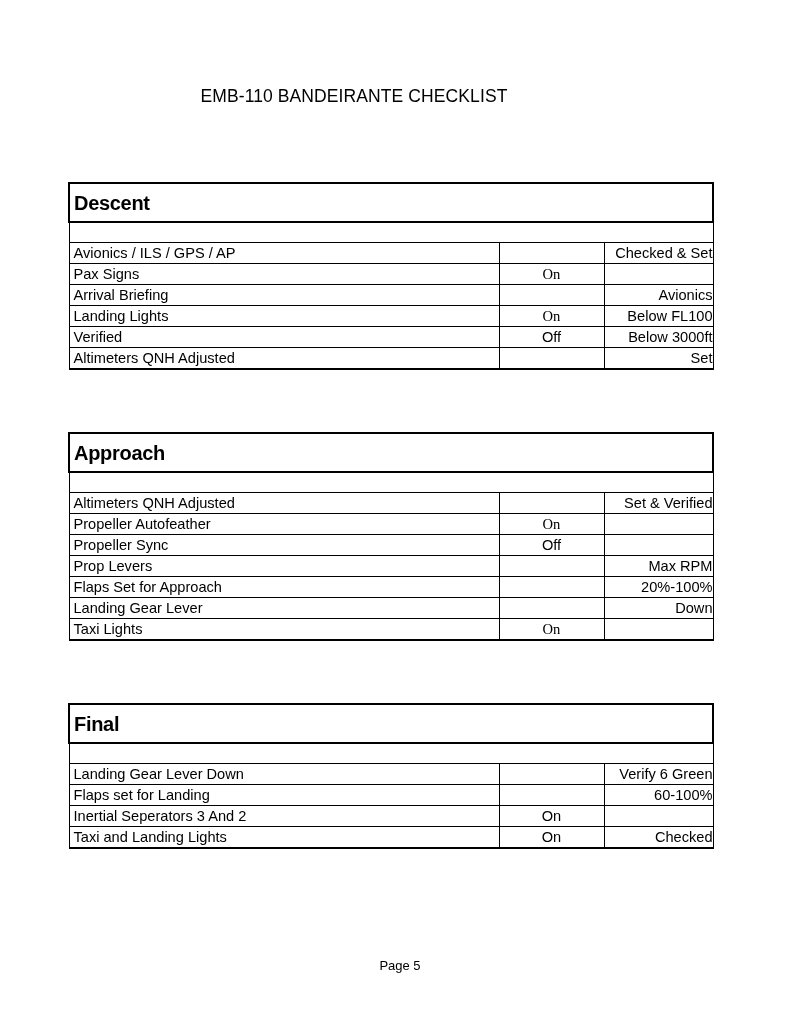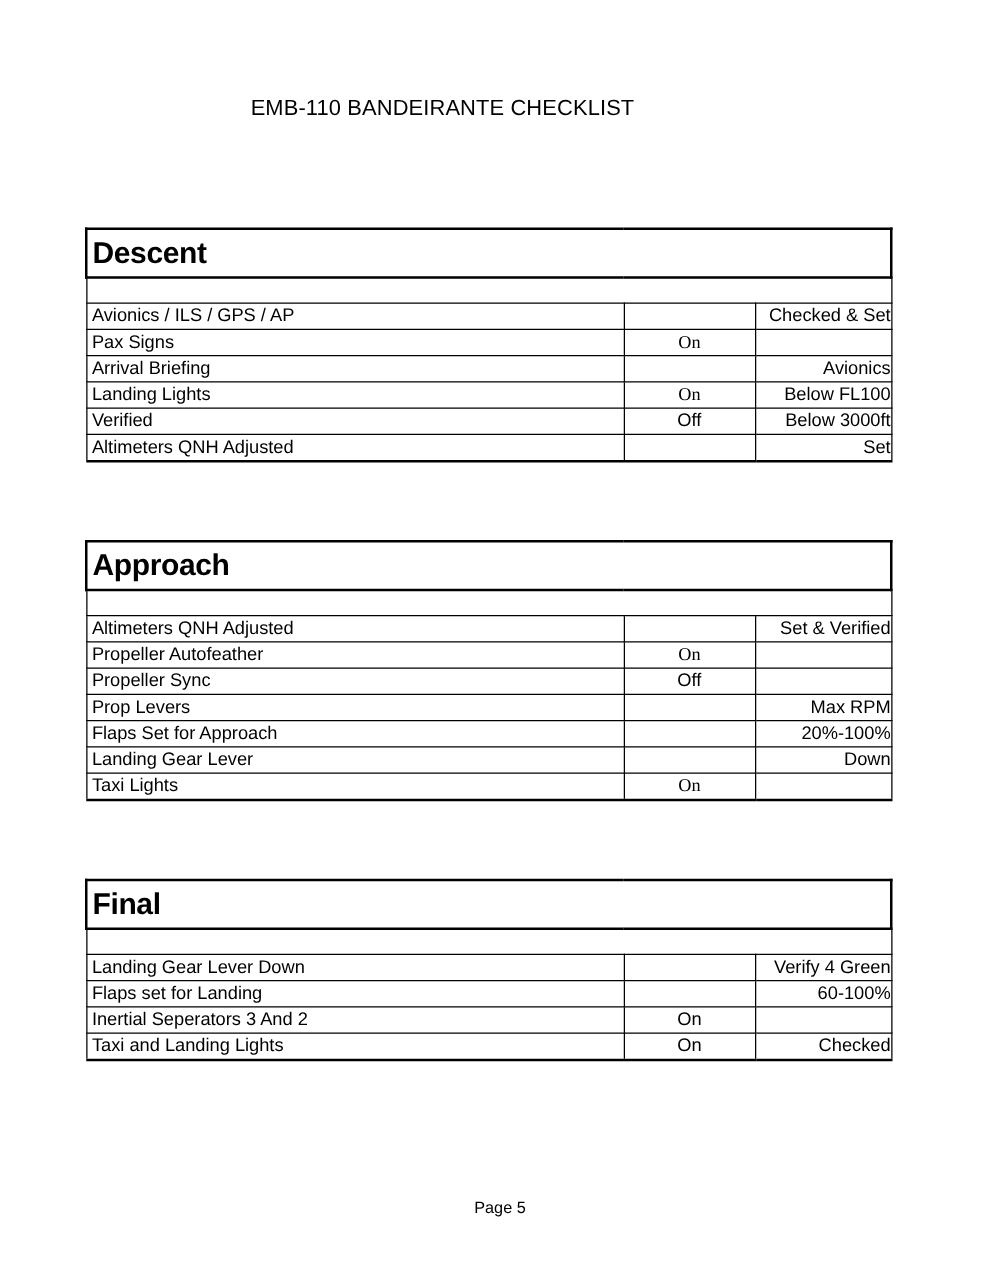--- a/index.html
+++ b/index.html
@@ -20,21 +20,21 @@
   .page {
     position: relative;
     width: 800px;
     height: 1021px;
     box-sizing: border-box;
   }
 
   
   .doc-title {
     position: absolute;
-    top: 76px;
+    top: 86px;
     left: 0;
     width: 708px;
     text-align: center;
     font-family: "Liberation Sans", sans-serif;
     font-size: 17.5px;
     letter-spacing: 0.1px;
     color: #000;
     white-space: nowrap;
   }
 
@@ -53,21 +53,21 @@
     font-size: 14.6px;
     line-height: 19px;
     color: #000;
   }
 
   
   tr.section-head td {
     border: 2px solid #000;
     height: 37px;
     padding-left: 4px;
-    font-size: 24px;
+    font-size: 20px;
     font-weight: bold;
     letter-spacing: -0.3px;
     line-height: 34px;
     font-family: "Liberation Sans", sans-serif;
   }
 
   
   tr.spacer-row td {
     border-left: 1px solid #000;
     border-right: 1px solid #000;
@@ -236,21 +236,21 @@
         <tbody>
           <tr class="section-head">
             <td colspan="3">Final</td>
           </tr>
           <tr class="spacer-row">
             <td colspan="3">&nbsp;</td>
           </tr>
           <tr class="item-row">
             <td class="col-item">Landing Gear Lever Down</td>
             <td class="col-state sans"></td>
-            <td class="col-value">Verify 4 Green</td>
+            <td class="col-value">Verify 6 Green</td>
           </tr>
           <tr class="item-row">
             <td class="col-item">Flaps set for Landing</td>
             <td class="col-state sans"></td>
             <td class="col-value">60-100%</td>
           </tr>
           <tr class="item-row">
             <td class="col-item">Inertial Seperators 3 And 2</td>
             <td class="col-state sans">On</td>
             <td class="col-value"></td>

